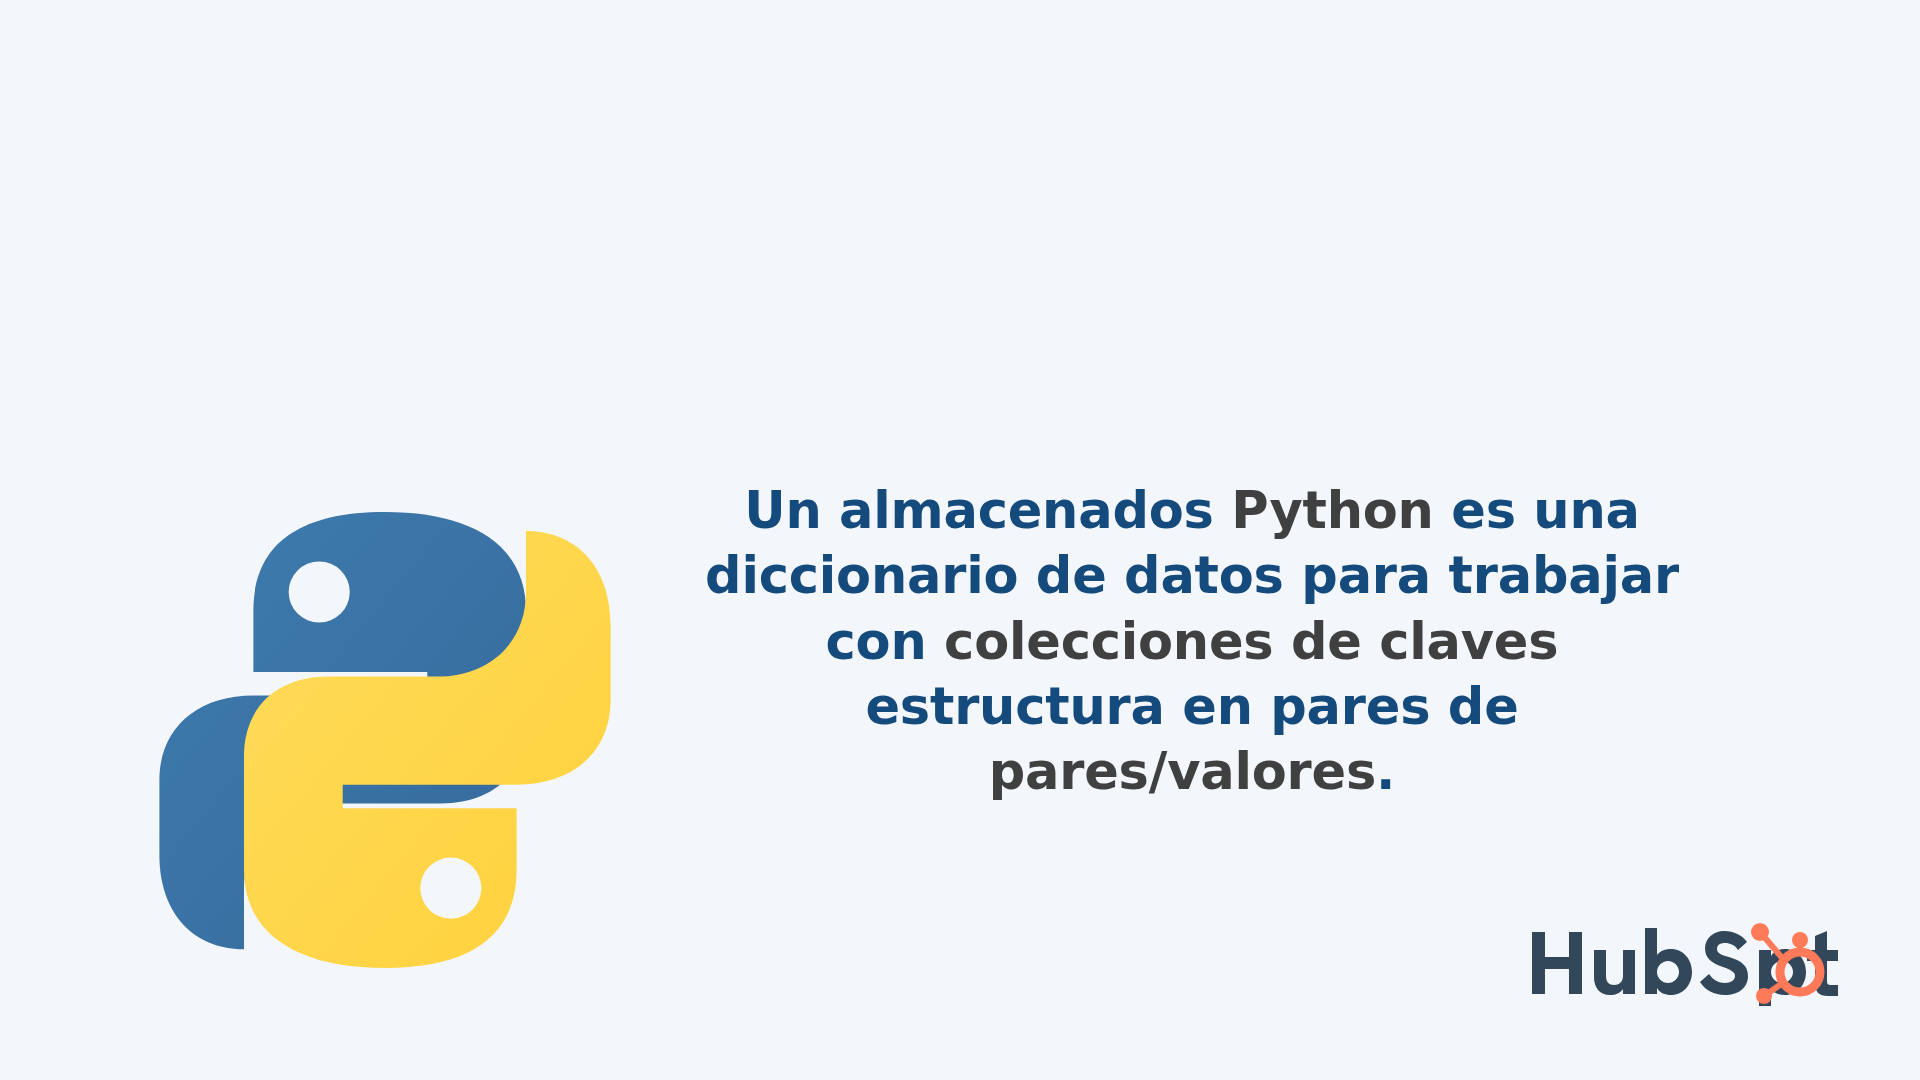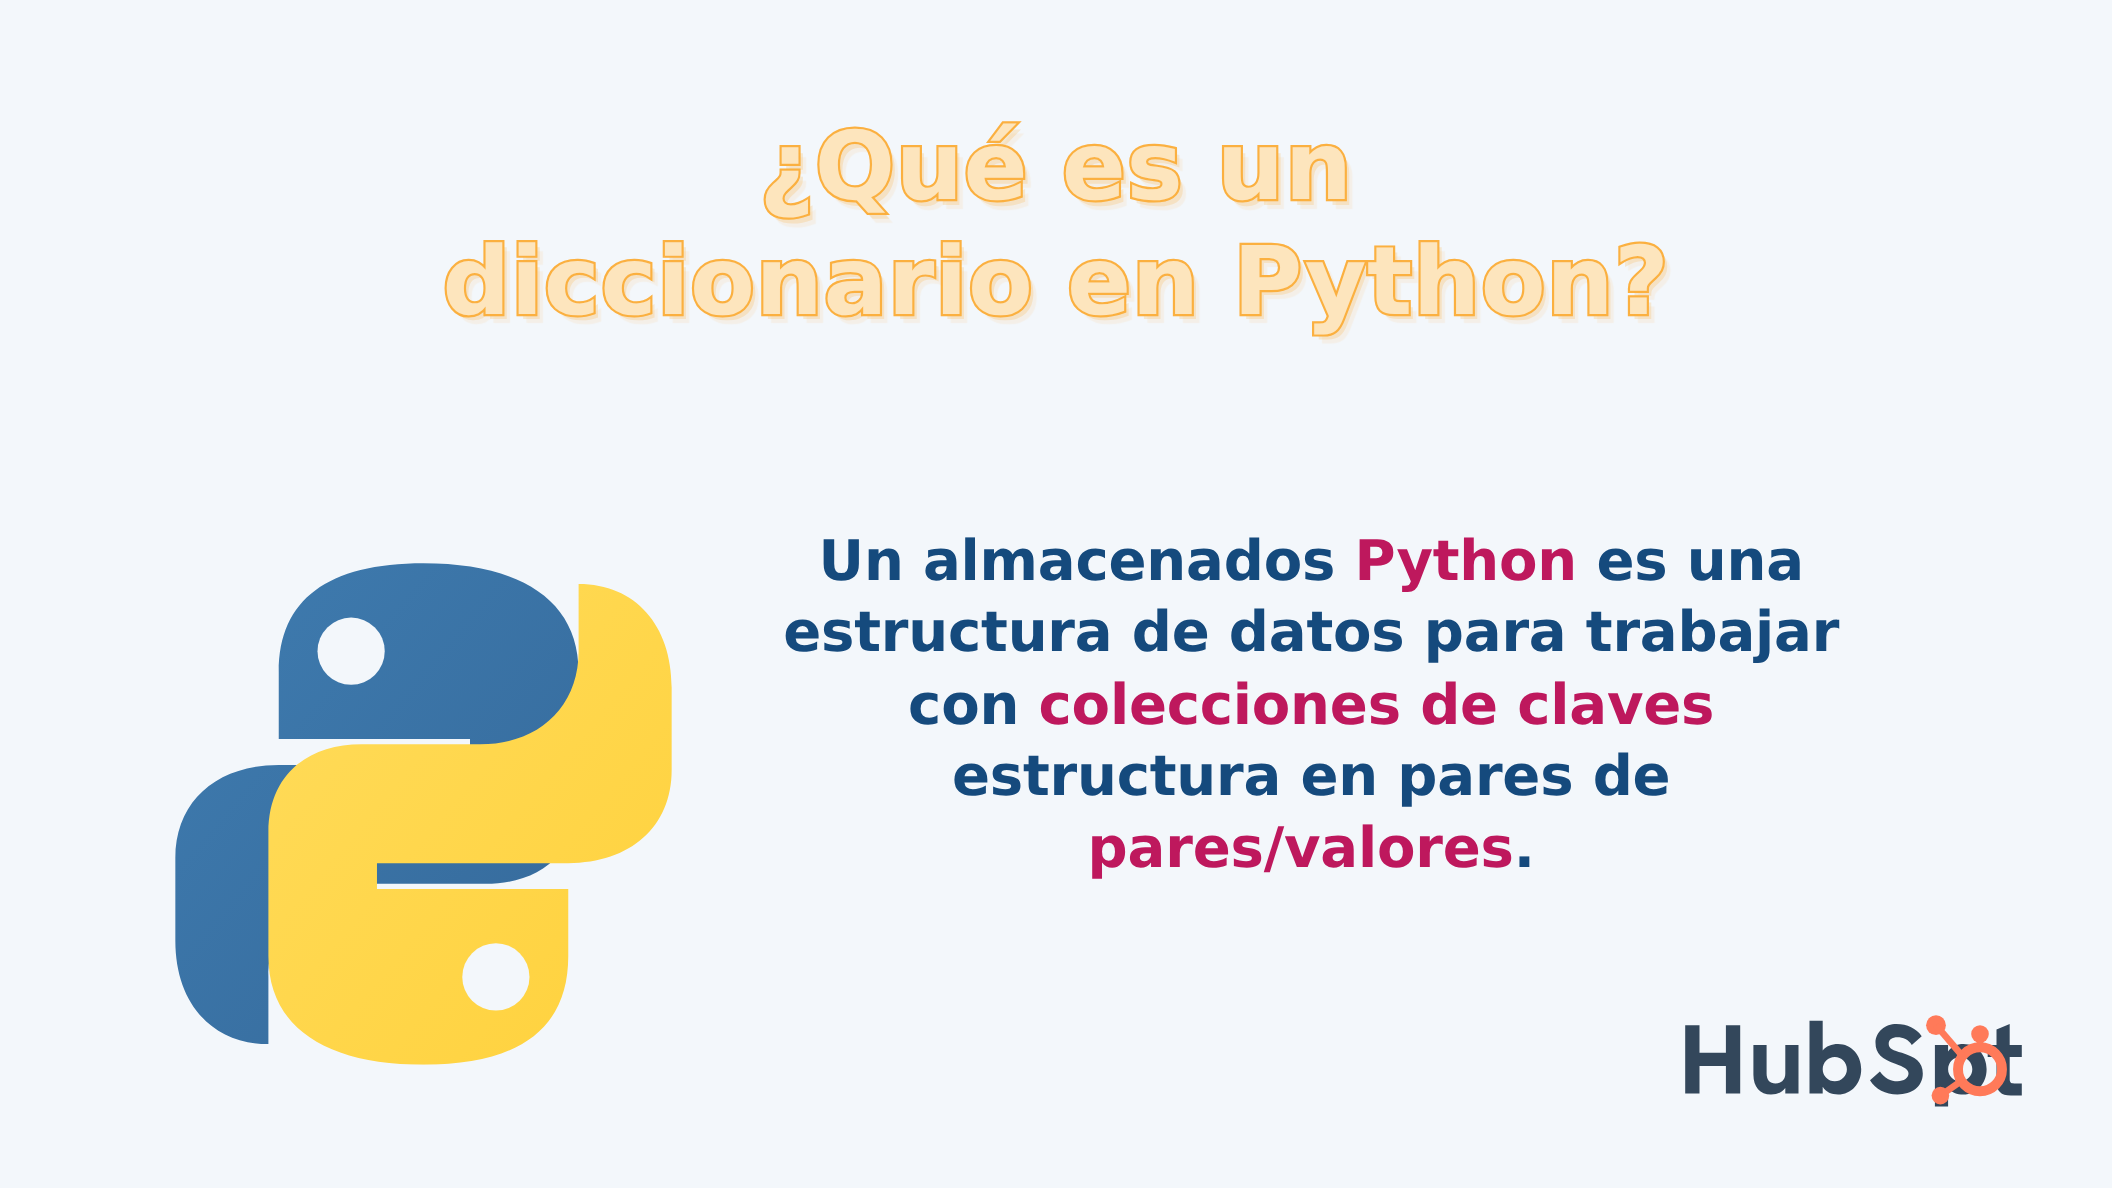--- a/index.html
+++ b/index.html
@@ -68,41 +68,37 @@
     width: 1040px;
     text-align: center;
     font-family: "DejaVu Sans", sans-serif;
     font-size: 51px;
     font-weight: 700;
     line-height: 1.28;
     color: #154a7d;
     letter-spacing: -0.2px;
     user-select: none;
   }
-  .body-copy .hl { color: #be185d; margin-top: 40px; }
+  .body-copy .hl { color: #404040; margin-top: 40px; }
 
   
   .hubspot-logo {
     position: absolute;
     left: 1528px;
     top: 922px;
     width: 312px;
     height: 84px;
   }
   .hubspot-logo svg { display: block; width: 100%; height: 100%; }
 </style>
 </head>
 <body>
 
 <div class="slide">
 
-  <div class="title-block">
-    <span class="title-line l1">¿Qué es un</span>
-    <span class="title-line l2">diccionario en Python?</span>
-  </div>
 
   <div class="python-logo">
     <svg viewBox="0 0 200 200" xmlns="http://www.w3.org/2000/svg">
       <defs>
         <linearGradient id="pyBlue" x1="0" y1="0" x2="1" y2="1">
           <stop offset="0%" stop-color="#3f7cb0"></stop>
           <stop offset="100%" stop-color="#35699a"></stop>
         </linearGradient>
         <linearGradient id="pyYellow" x1="0" y1="0" x2="1" y2="1">
           <stop offset="0%" stop-color="#ffdc5c"></stop>
@@ -144,21 +140,21 @@
         L 82 126
         L 156 126
         L 156 152
         C 156 180 137 194 100 194
         Z" transform="translate(0,6)"></path>
       <circle cx="128" cy="166" r="13" fill="#f3f7fb"></circle>
     </svg>
   </div>
 
   <div class="body-copy">
-    <span>Un almacenados </span><span class="hl">Python</span><span> es una estructura de datos para trabajar con </span><span class="hl">colecciones de claves</span><span> estructura en pares de </span><span class="hl">pares/valores</span><span>.</span>
+    <span>Un almacenados </span><span class="hl">Python</span><span> es una diccionario de datos para trabajar con </span><span class="hl">colecciones de claves</span><span> estructura en pares de </span><span class="hl">pares/valores</span><span>.</span>
   </div>
 
   <div class="hubspot-logo">
     <svg viewBox="0 0 312 84" xmlns="http://www.w3.org/2000/svg">
       <g fill="#33475b">
 
         <path d="M4 10 h13 v25 h24 V10 h13 v62 H41 V47 H17 v25 H4 Z"></path>
 
         <path d="M66 28 h12 v26 c0 6 3 9 8 9 s9-3 9-9 V28 h12 v44 h-12 v-5
                  c-3 4 -7 6 -13 6 c-10 0 -16 -7 -16 -18 Z"></path>

